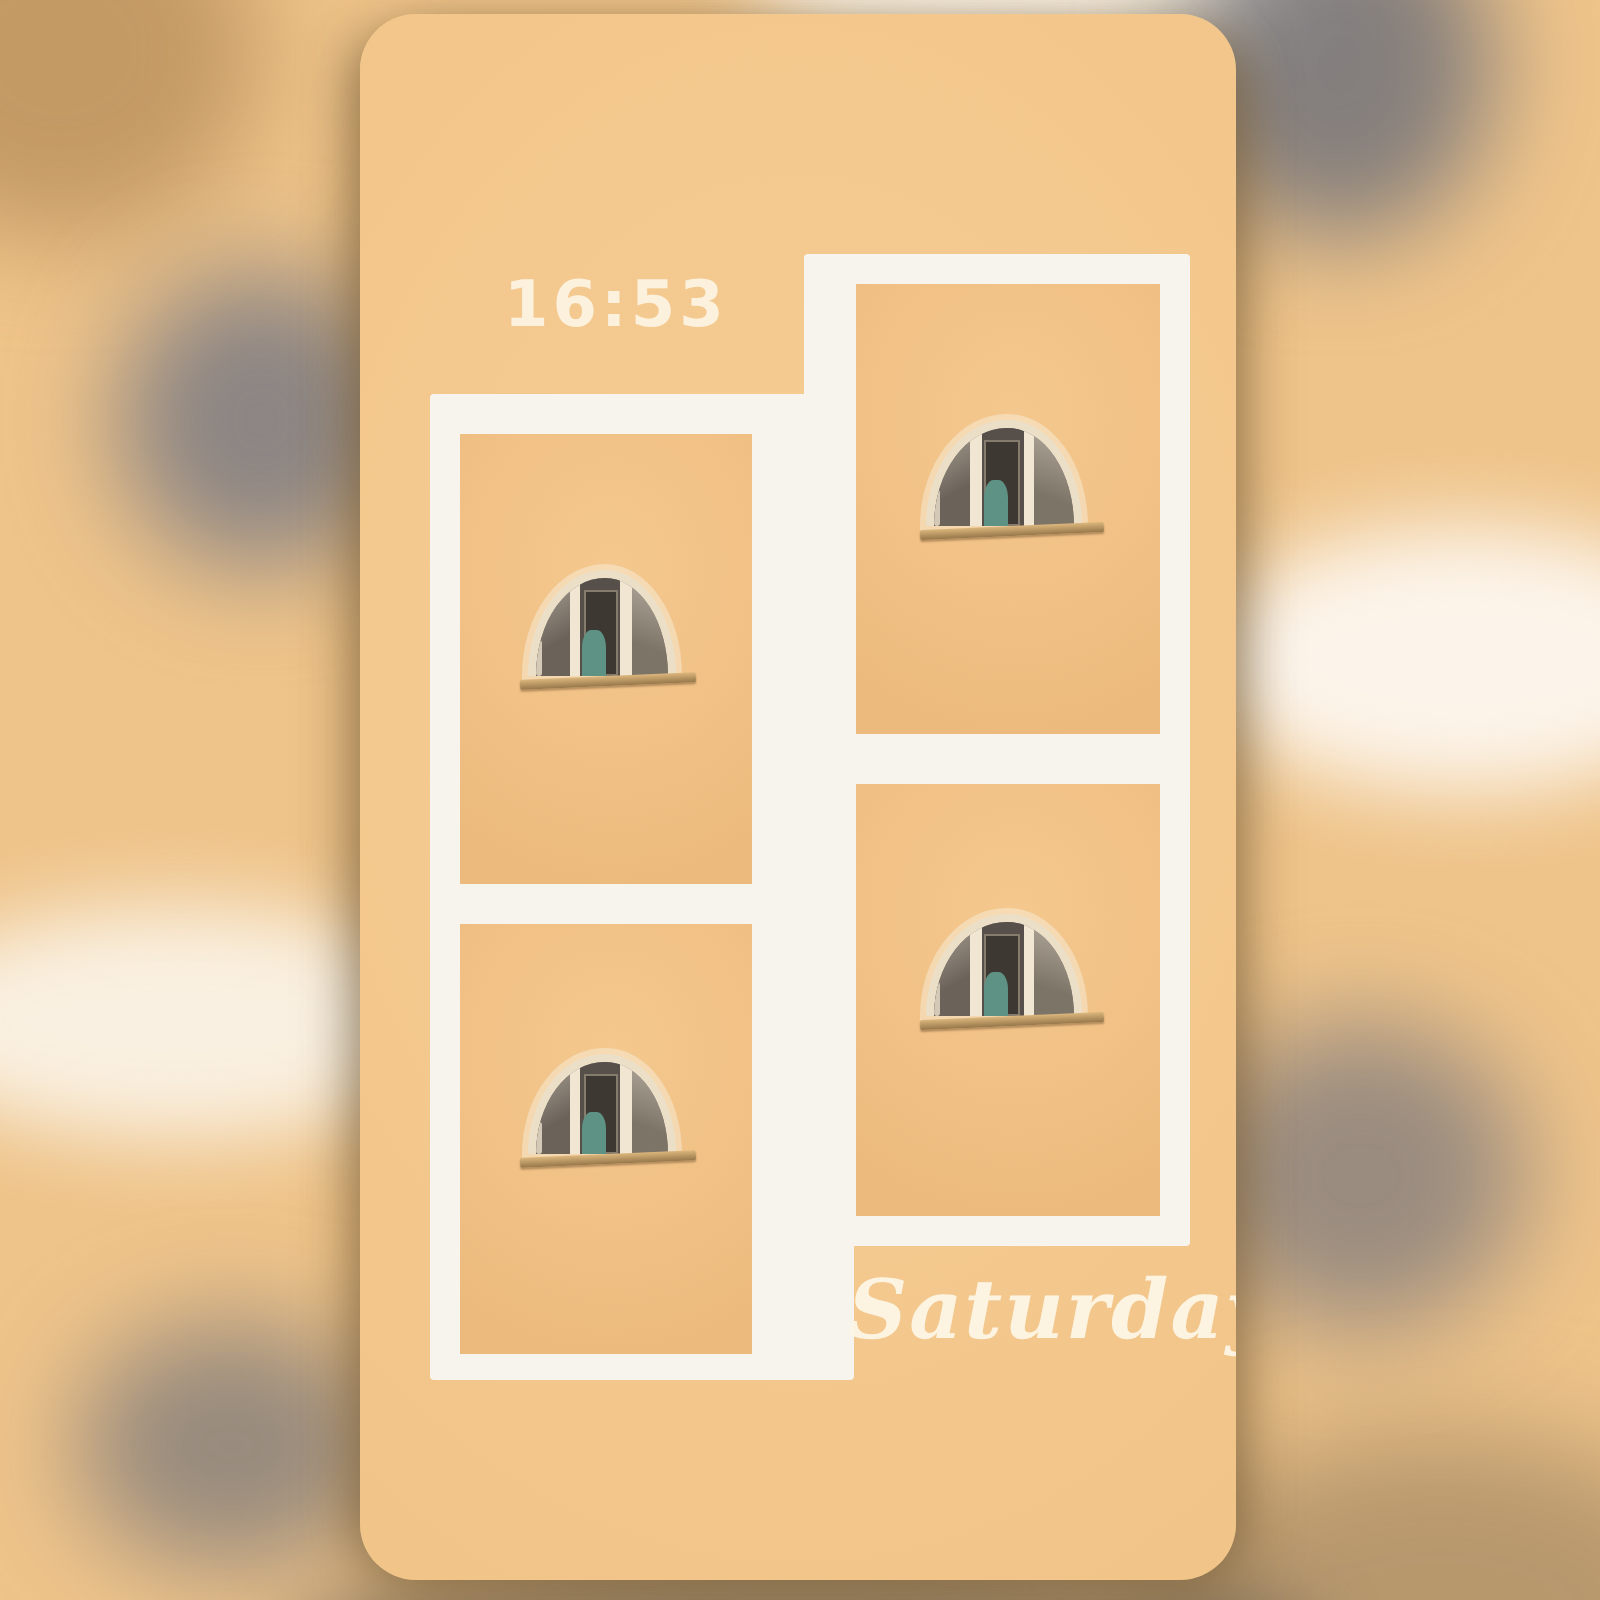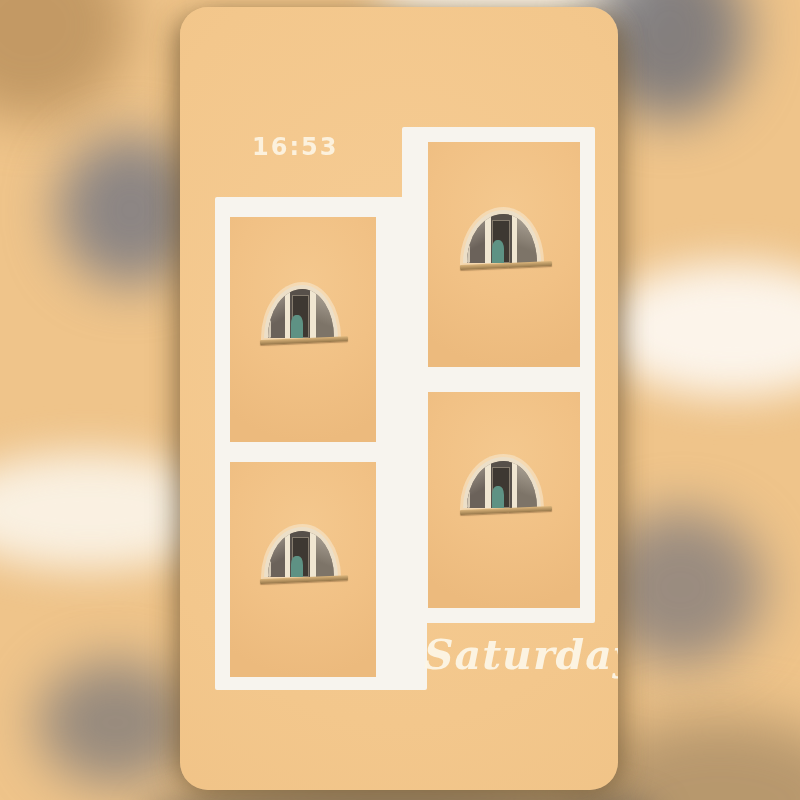--- a/index.html
+++ b/index.html
@@ -27,21 +27,21 @@
   
   .card {
     position:absolute; left:180px; top:7px; width:438px; height:783px;
     border-radius:28px; overflow:hidden;
     background:radial-gradient(120% 90% at 50% 42%, #f6cc94 0%, #f3c78c 55%, #eec083 100%);
     box-shadow:0 10px 30px rgba(100,75,40,0.5), -16px 0 24px -12px rgba(100,80,50,0.4), 16px 0 24px -12px rgba(100,80,50,0.4);
   }
 
   .time-overlay {
     position:absolute; left:72px; top:126px;
-    font-size:24px; font-weight:bold; letter-spacing:2px;
+    font-size:32px; font-weight:bold; letter-spacing:2px;
     color:rgba(252,244,228,0.92);
   }
   .day-overlay {
     position:absolute; left:244px; top:624px; width:170px;
     font-family:"DejaVu Serif", serif; font-style:italic; font-weight:bold;
     font-size:41px; letter-spacing:1px;
     color:rgba(252,245,230,0.95);
   }
 
   .frame { position:absolute; background:#f7f4ee; border-radius:2px; }

